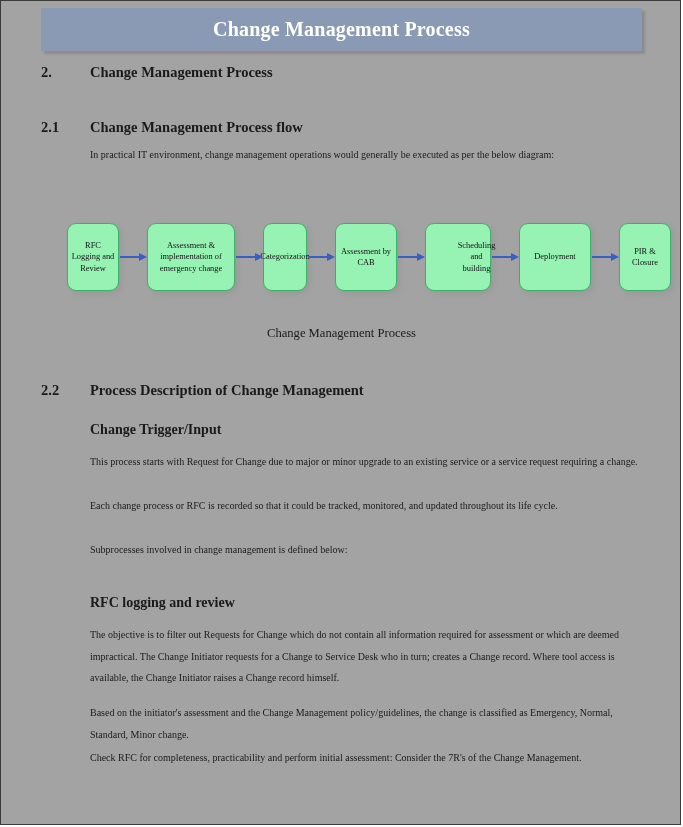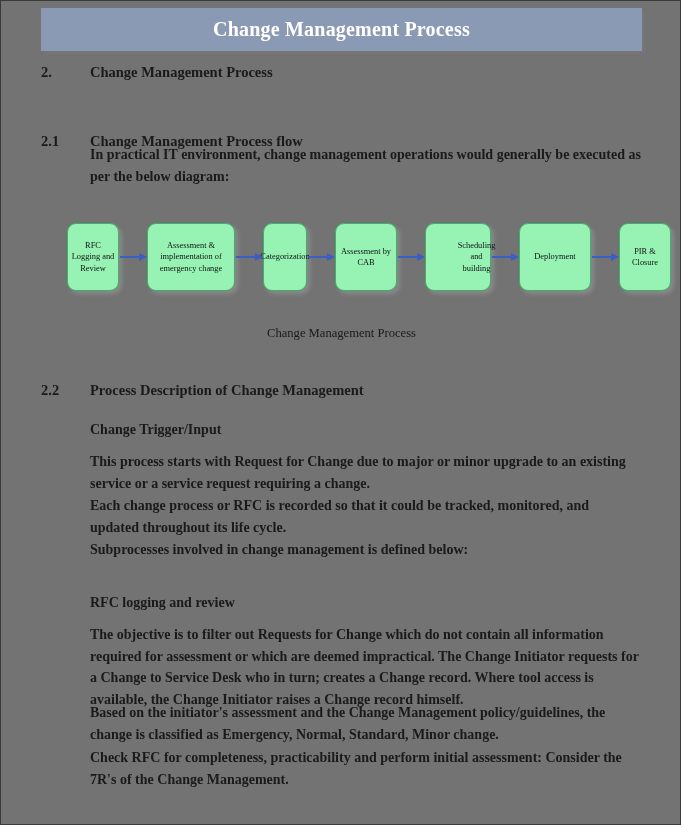--- a/index.html
+++ b/index.html
@@ -13,21 +13,21 @@
     font-family: "Liberation Serif", "DejaVu Serif", serif;
     color: #1a1a1a;
     overflow: hidden;
   }
 
   .page {
     position: relative;
     width: 681px;
     height: 825px;
     border: 1px solid #3a3a3a;
-    background: #737373;
+    background: #a3a3a3;
     box-sizing: border-box;
   }
 
   
   .banner {
     position: absolute;
     left: 40px;
     top: 7px;
     width: 601px;
     height: 43px;
@@ -69,24 +69,23 @@
     left: 89px;
     font-size: 14px;
     font-weight: bold;
   }
 
   
   .para {
     position: absolute;
     left: 89px;
     width: 551px;
-    font-size: 14px;
+    font-size: 10px;
     line-height: 21.5px;
     text-align: left;
-    font-weight: bold;
   }
 
   
   .flow {
     position: absolute;
     left: 0;
     top: 212px;
     width: 681px;
     height: 95px;
   }
@@ -155,21 +154,21 @@
 
   <div class="banner">
     <span class="banner-title">Change Management Process</span>
   </div>
 
   <div class="sec-row" style="top:63px;">
     <span class="sec-num">2.</span>
     <span class="sec-title">Change Management Process</span>
   </div>
 
-  <div class="sec-row" style="top:132px;">
+  <div class="sec-row" style="top:118px;">
     <span class="sec-num">2.1</span>
     <span class="sec-title">Change Management Process flow</span>
   </div>
 
   <div class="para" style="top:143px;">In practical IT environment, change management operations would generally be executed as per the below diagram:</div>
 
   <div class="flow">
     <div class="flow-row">
 
       <div class="fbox" style="width:52px;">

